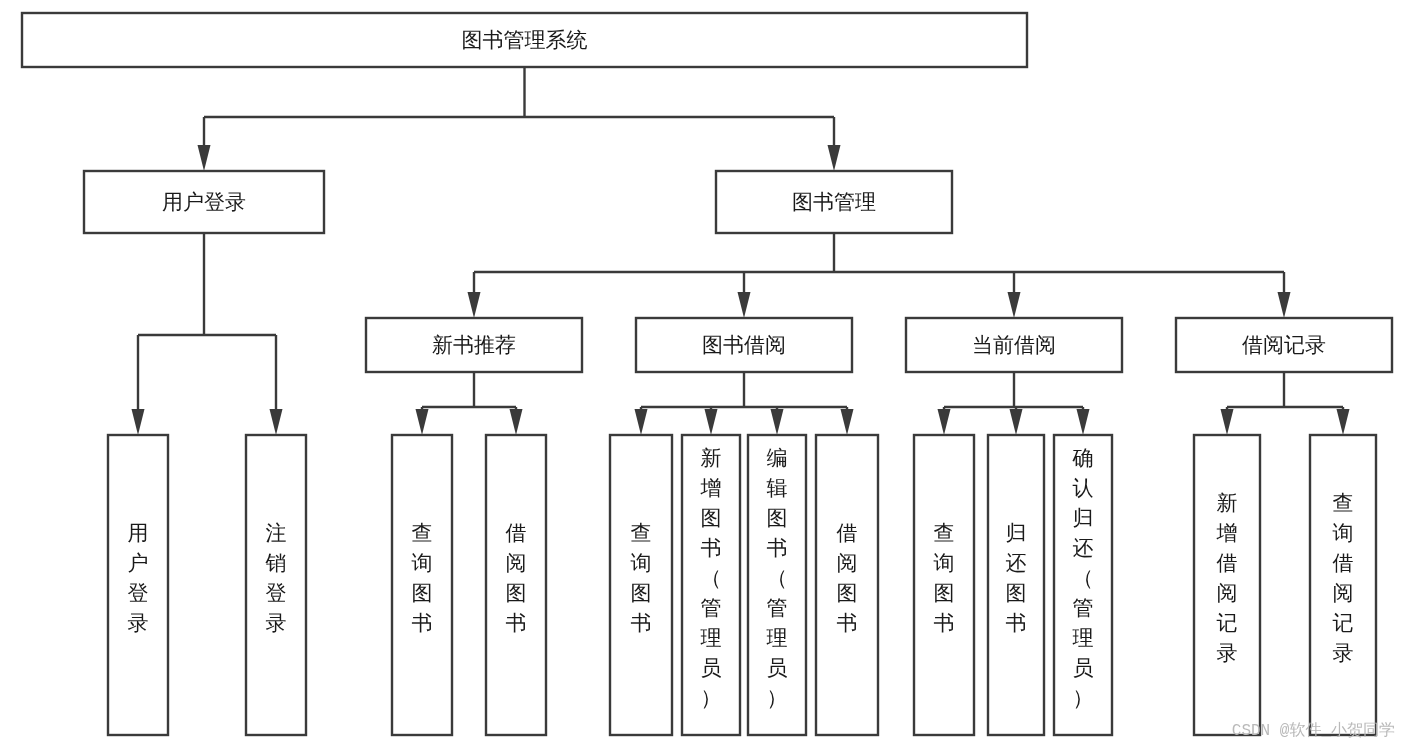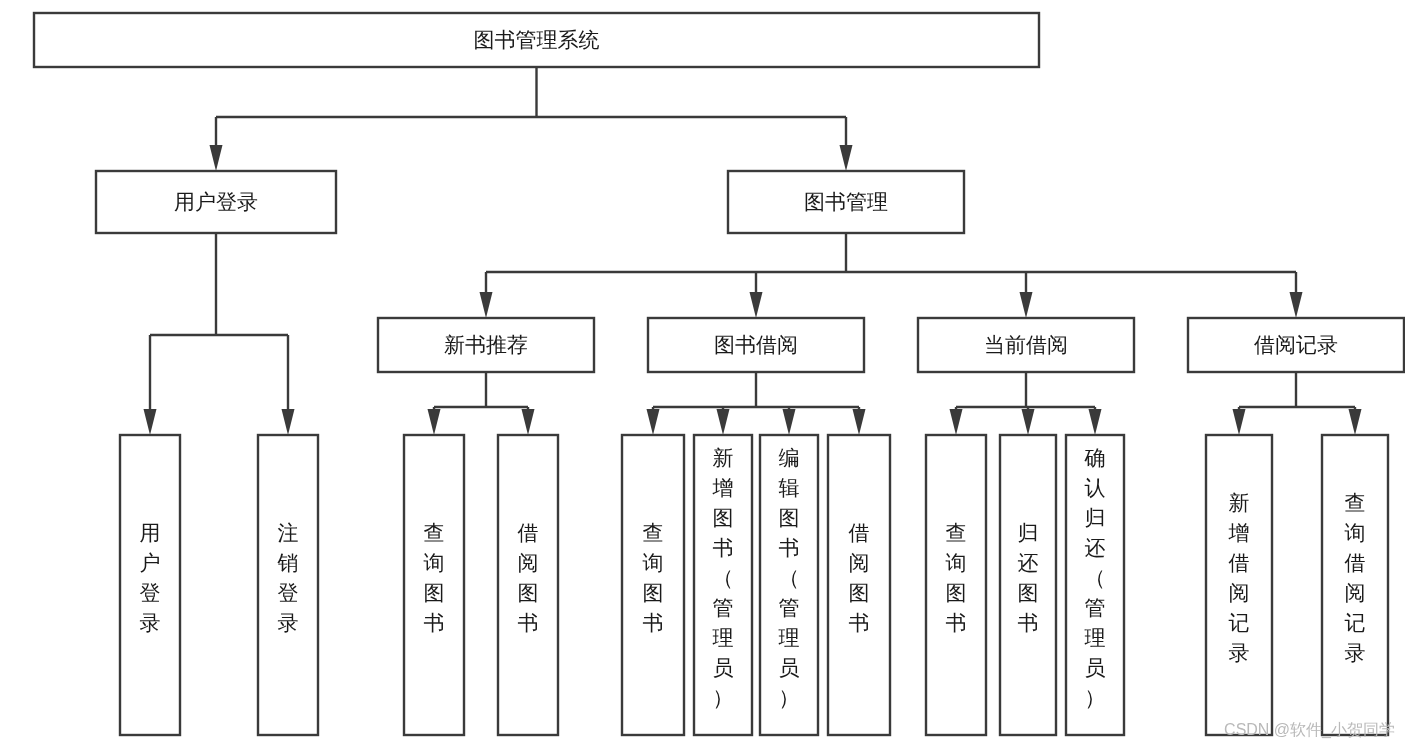--- a/index.html
+++ b/index.html
@@ -9,21 +9,21 @@
   }
   body {
     width: 1405px;
     height: 747px;
     position: relative;
     font-family: "DejaVu Sans", "Liberation Sans", sans-serif;
     overflow: hidden;
   }
   #diagram-root {
     position: absolute;
-    left: 16px;
+    left: 4px;
     top: 0;
     width: 1358px;
     height: 747px;
   }
   .node-box {
     fill: #ffffff;
     stroke: #3a3a3a;
     stroke-width: 2.4;
   }
   .connector {
@@ -46,21 +46,21 @@
   .node-label-v {
     fill: #1a1a1a;
     font-family: "DejaVu Sans", "Liberation Sans", sans-serif;
     font-size: 21px;
     text-anchor: middle;
   }
   .watermark {
     position: absolute;
     right: 10px;
     bottom: 6px;
-    font-family: Liberation Sans, sans-serif;
+    font-family: Liberation Mono, monospace;
     font-size: 16px;
     color: #b9b9b9;
     white-space: nowrap;
     user-select: none;
   }
 </style>
 </head>
 <body>
 
 <div id="diagram-root">

